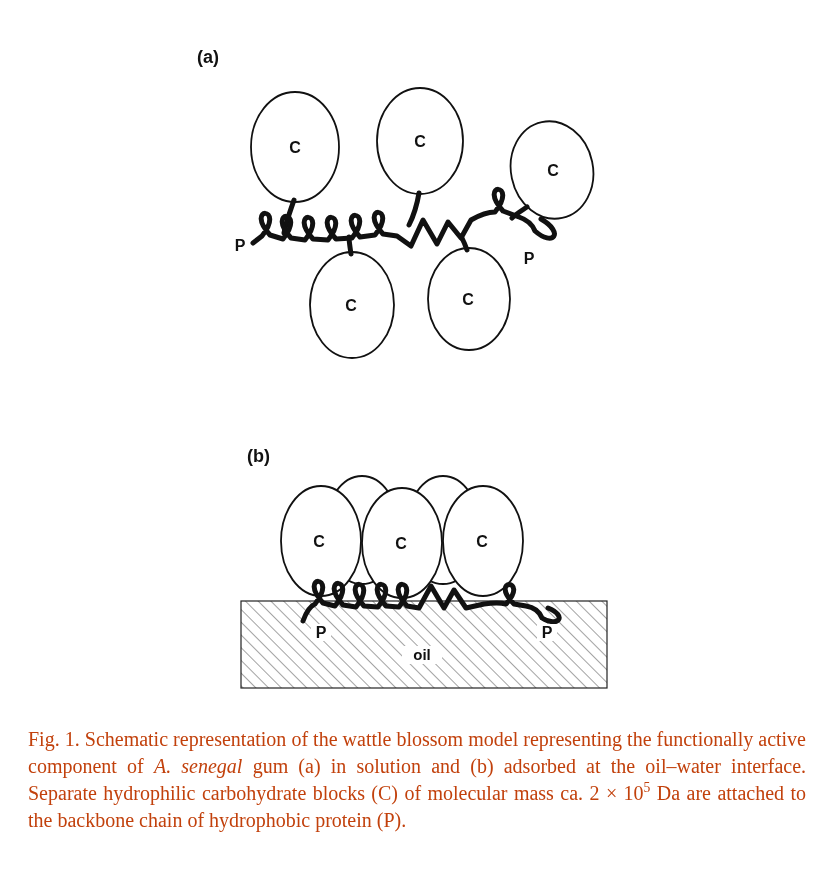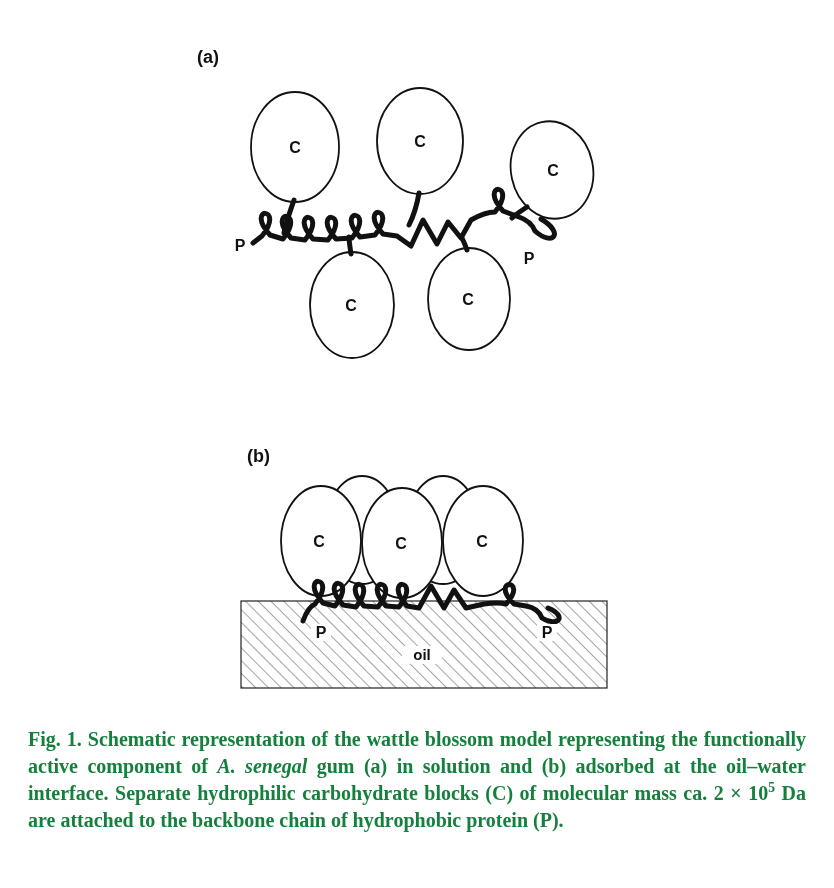--- a/index.html
+++ b/index.html
@@ -61,22 +61,21 @@
   .label-backing {
     fill: #ffffff;
     stroke: none;
   }
   .caption {
     width: 778px;
     margin: 14px 0 0 28px;
     font-size: 20px;
     line-height: 27px;
     text-align: justify;
-    color: #15803d;
-    font-weight: bold;
+    color: #c2410c;
   }
   .caption i { font-style: italic; }
   .caption sup {
     font-size: 0.68em;
     vertical-align: super;
     line-height: 0;
   }
 </style>
 </head>
 <body>

